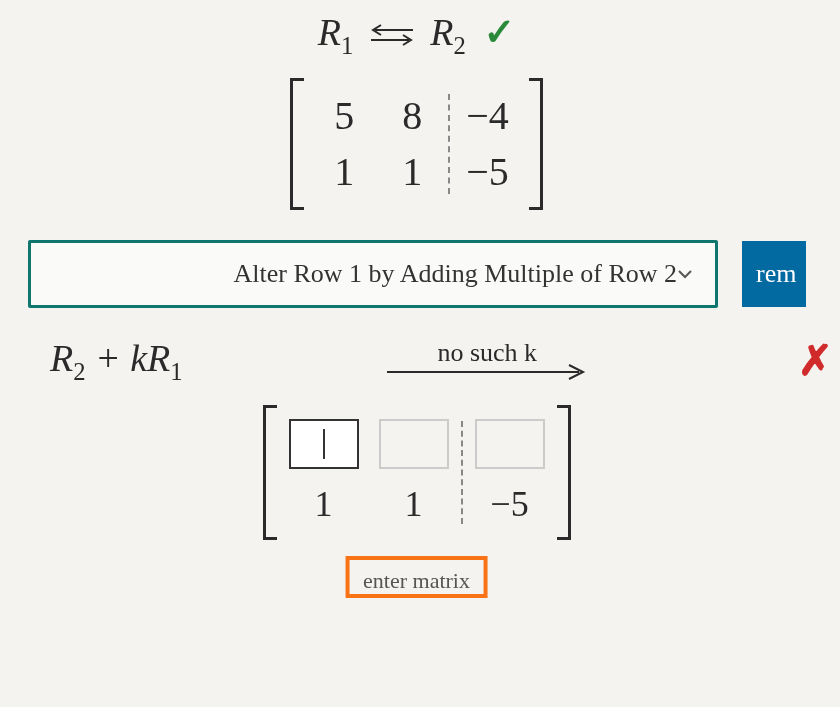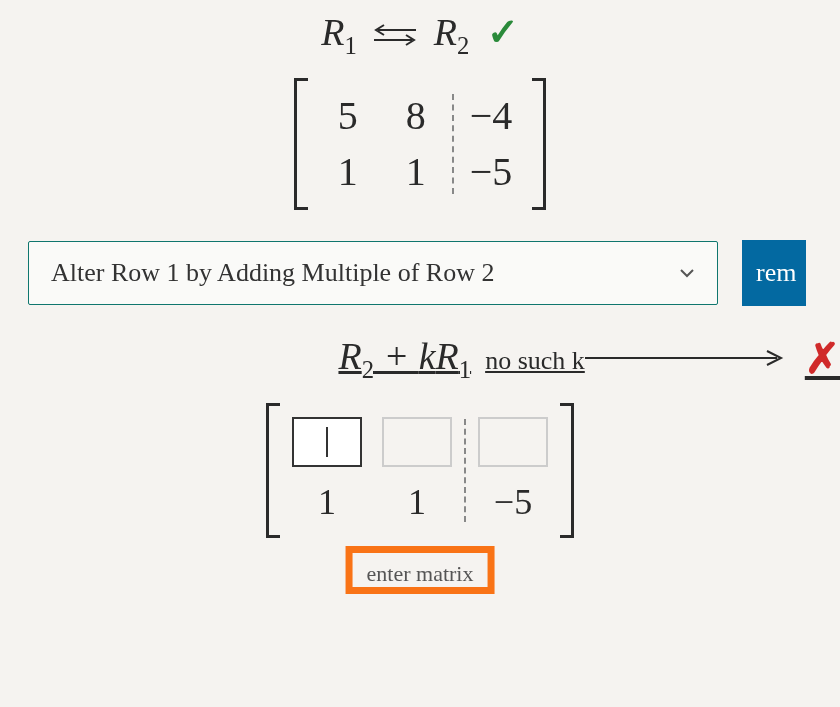--- a/index.html
+++ b/index.html
@@ -9,21 +9,21 @@
     }
     body {
       font-family: Georgia, 'Times New Roman', serif;
       background: #f5f3f0;
       width: 840px;
       height: 707px;
       overflow: hidden;
       color: #2a2a2a;
     }
     .container {
-      padding: 10px 0 0 0;
+      padding: 10px 7px 0 0;
     }
     .operation-line {
       text-align: center;
       font-size: 38px;
       font-style: italic;
       font-family: 'Times New Roman', serif;
       margin-bottom: 18px;
     }
     .sub {
       font-size: 0.65em;
@@ -84,29 +84,29 @@
       border-left: 2px dashed #888;
       margin: 6px 2px;
     }
     .dropdown-row {
       display: flex;
       align-items: center;
       margin: 10px 0 28px 28px;
       gap: 24px;
     }
     .dropdown {
-      border: 1px solid #0f766e;
+      border: 3px solid #0f766e;
       background: #fafaf8;
       padding: 16px 22px;
       font-size: 26px;
       font-family: Georgia, serif;
       color: #333;
       display: flex;
       align-items: center;
-      justify-content: space-between;
+      justify-content: flex-end;
       width: 690px;
       border-radius: 2px;
     }
     .chevron {
       font-size: 18px;
       color: #555;
     }
     .rem-btn {
       background: #0369a1;
       color: #fff;
@@ -116,27 +116,27 @@
       border: none;
     }
     .equation-line {
       text-align: center;
       font-size: 38px;
       font-style: italic;
       font-family: 'Times New Roman', serif;
       margin-bottom: 20px;
       display: flex;
       align-items: center;
-      justify-content: flex-end;
+      justify-content: space-between;
       gap: 8px;
       padding-left: 50px;
-      text-decoration: underline;
     }
     .arrow-block {
       display: inline-flex;
+      flex-direction: column;
       align-items: center;
       margin: 0 6px;
       font-style: normal;
     }
     .arrow-label {
       font-size: 26px;
       font-family: 'Times New Roman', serif;
       margin-bottom: -6px;
     }
     .long-arrow {
@@ -180,25 +180,25 @@
       border: 2px solid #ccc;
       background: #f5f3f0;
     }
     .cursor {
       width: 2px;
       height: 30px;
       background: #333;
     }
     .bottom-partial {
       text-align: center;
-      margin-top: 8px;
+      margin-top: 16px;
       font-size: 22px;
       color: #555;
       font-family: Georgia, serif;
-      border: 7px solid #f97316;
+      border: 4px solid #f97316;
       display: inline-block;
       padding: 8px 14px 0 14px;
       position: relative;
       left: 50%;
       transform: translateX(-50%);
     }
   </style>
 </head>
 <body>
 

